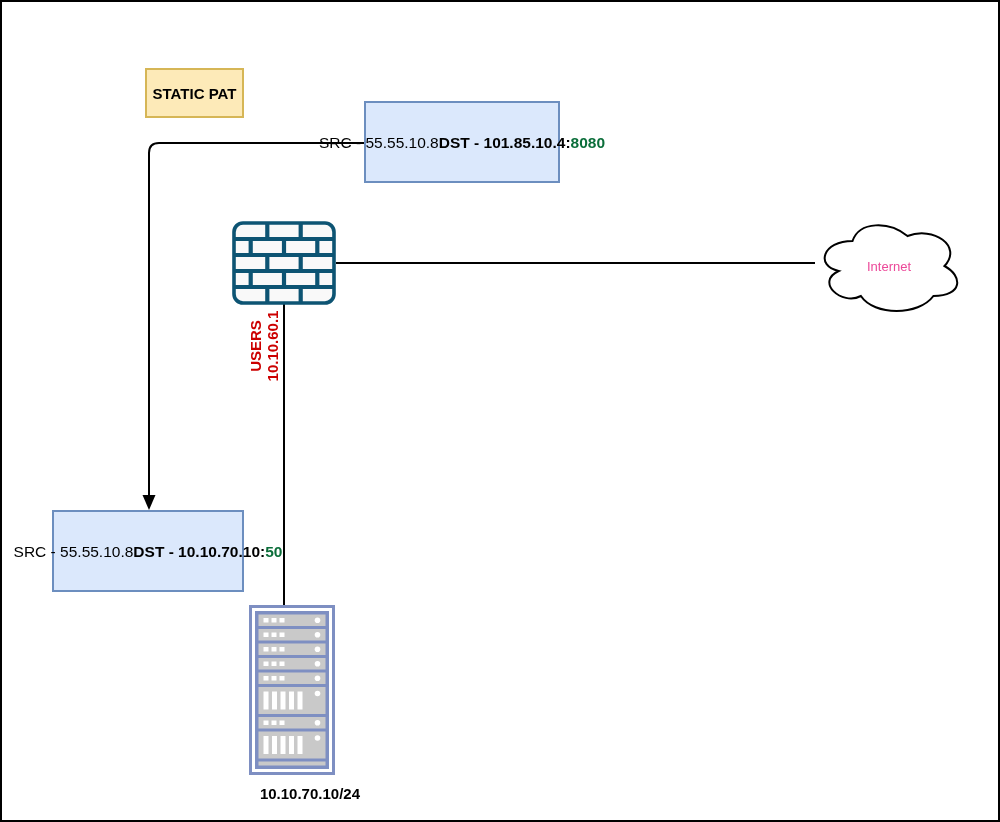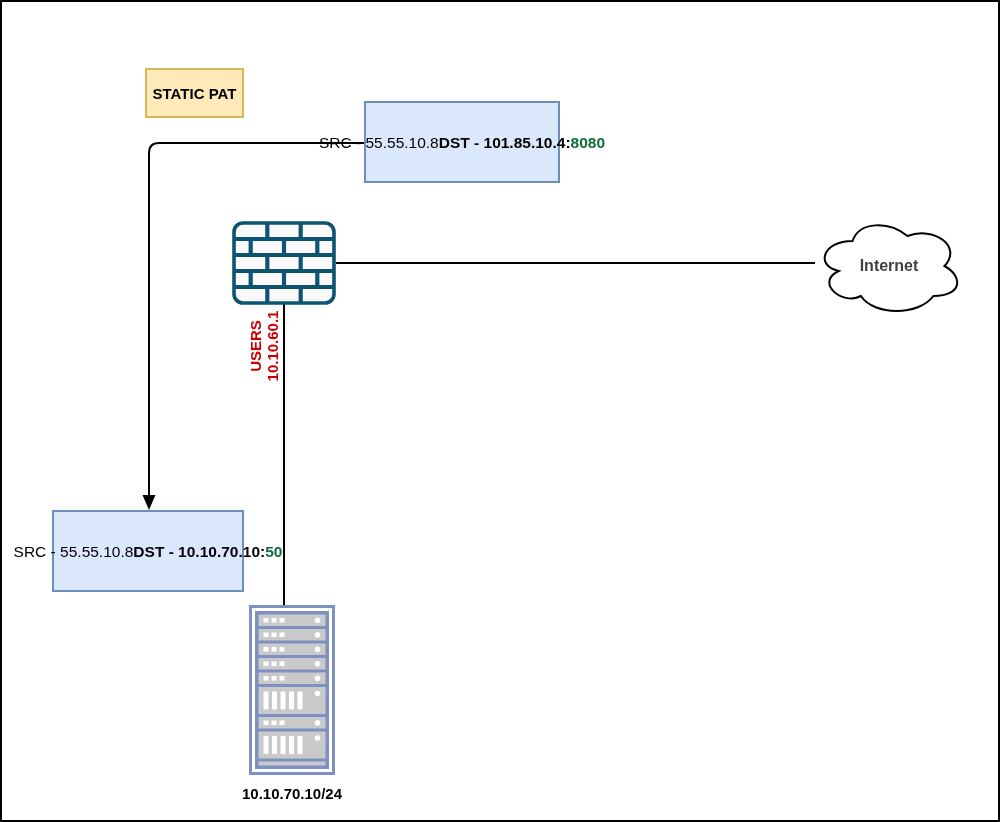--- a/index.html
+++ b/index.html
@@ -61,27 +61,27 @@
     transform:translate(-50%,-50%) rotate(-90deg);
   }
 
   
   .cloud{
     left:812px;top:212px;width:150px;height:104px;
     display:flex;align-items:center;justify-content:center;
     z-index:2;
   }
   .cloud-svg{position:absolute;left:0;top:0;}
-  .cloud-label{position:relative;font-size:16px;color:#404040;z-index:3;font-weight:bold;}
+  .cloud-label{position:relative;font-size:13px;color:#ec4899;z-index:3;}
 
   
   .rack{left:247px;top:603px;z-index:2;}
   .rack-label{
     left:222px;top:783px;width:136px;
-    text-align:center;font-weight:bold;font-size:15px;color:#000;
+    text-align:right;font-weight:bold;font-size:15px;color:#000;
     z-index:2;white-space:nowrap;
   }
 </style>
 </head>
 <body>
 
 <div class="canvas">
 
   <svg class="abs connectors" width="1000" height="822" viewBox="0 0 1000 822">
 

